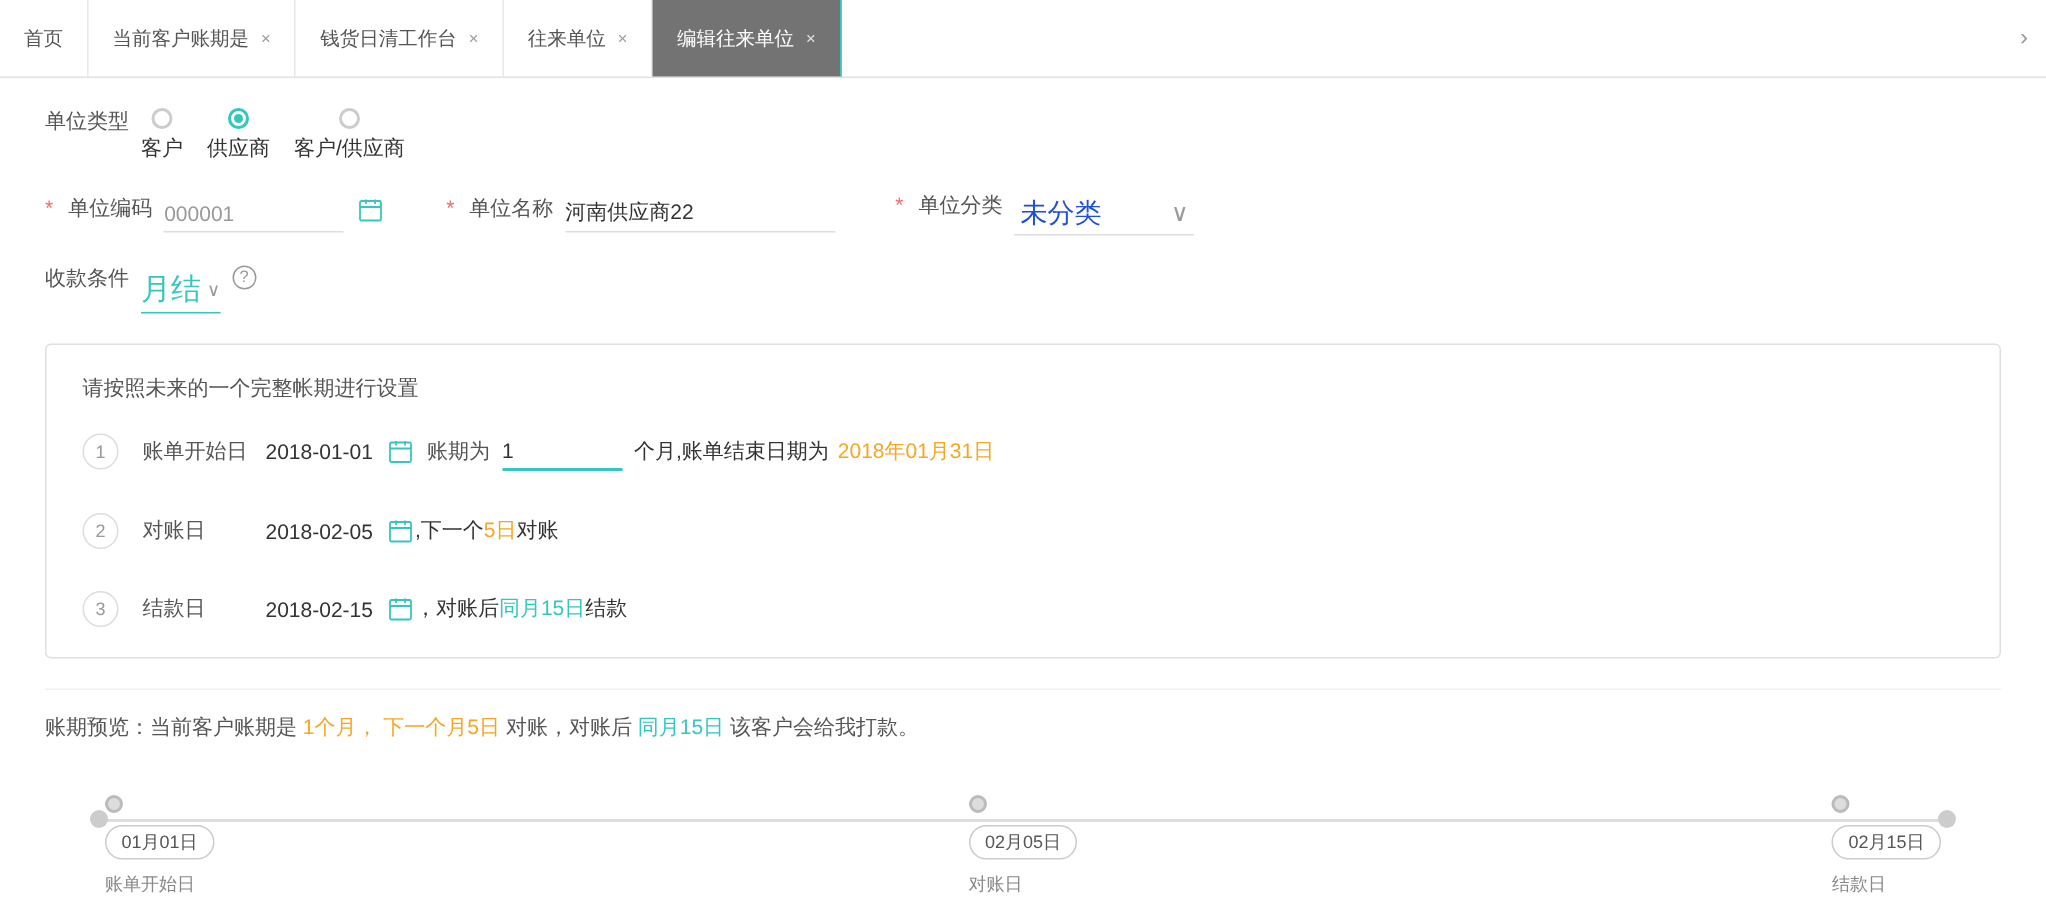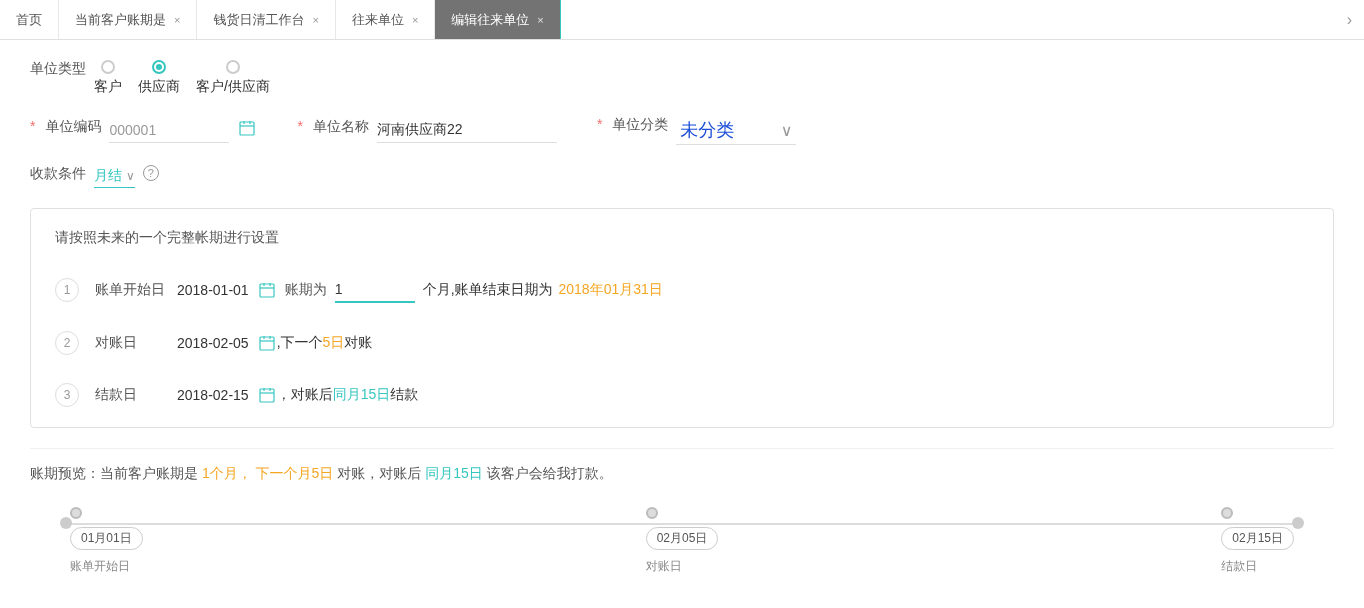--- a/index.html
+++ b/index.html
@@ -4,21 +4,21 @@
   <style>
     * { box-sizing: border-box; margin: 0; padding: 0; }
     body { font-family: "Microsoft YaHei", "PingFang SC", sans-serif; font-size: 14px; color: #333; background: #f5f5f5; }
 
     
     .tab-bar {
       display: flex;
       align-items: stretch;
       background: #fff;
       border-bottom: 1px solid #e0e0e0;
-      height: 40px;
+      height: 52px;
     }
     .tab-item {
       display: flex;
       align-items: center;
       padding: 0 16px;
       cursor: pointer;
       font-size: 13px;
       color: #555;
       border-right: 1px solid #e8e8e8;
       white-space: nowrap;
@@ -135,21 +135,21 @@
 
     
     .select-field {
       display: flex;
       align-items: center;
       gap: 4px;
       border-bottom: 1px solid #36c6c0;
       padding: 2px 0;
       cursor: pointer;
     }
-    .select-value { color: #36c6c0; font-size: 14px; }
+    .select-value { color: #36c6c0; font-size: 20px; }
     .select-arrow { color: #999; font-size: 12px; }
 
     
     .cat-select {
       display: flex;
       align-items: center;
       gap: 4px;
       border-bottom: 1px solid #ddd;
       padding: 2px 4px;
       cursor: pointer;
@@ -175,21 +175,21 @@
     
     .settings-box {
       border: 1px solid #e0e0e0;
       border-radius: 4px;
       padding: 20px 24px;
       margin-bottom: 20px;
     }
     .settings-title {
       font-size: 14px;
       color: #555;
-      margin-bottom: 30px;
+      margin-bottom: 20px;
     }
 
     
     .step-row {
       display: flex;
       align-items: center;
       margin-bottom: 28px;
       gap: 0;
     }
     .step-num {
@@ -223,21 +223,21 @@
     .highlight-teal { color: #36c6c0; font-weight: 500; }
 
     
     .preview-section {
       padding: 16px 0 0 0;
       border-top: 1px solid #f0f0f0;
     }
     .preview-text {
       font-size: 14px;
       color: #555;
-      margin-bottom: 24px;
+      margin-bottom: 36px;
     }
 
     
     .timeline-wrapper {
       position: relative;
       padding: 0 40px;
       margin-top: 10px;
     }
     .timeline-line {
       position: absolute;

